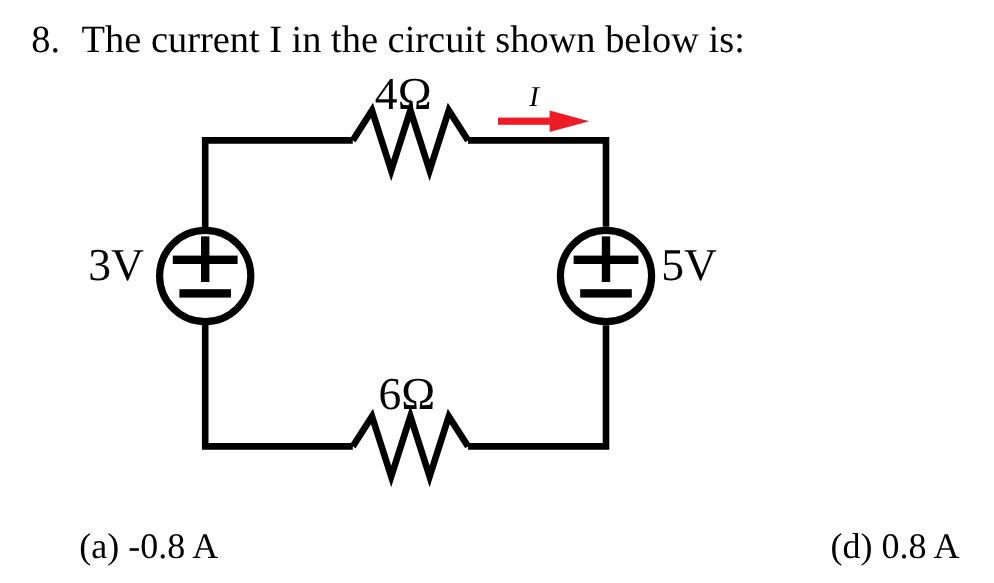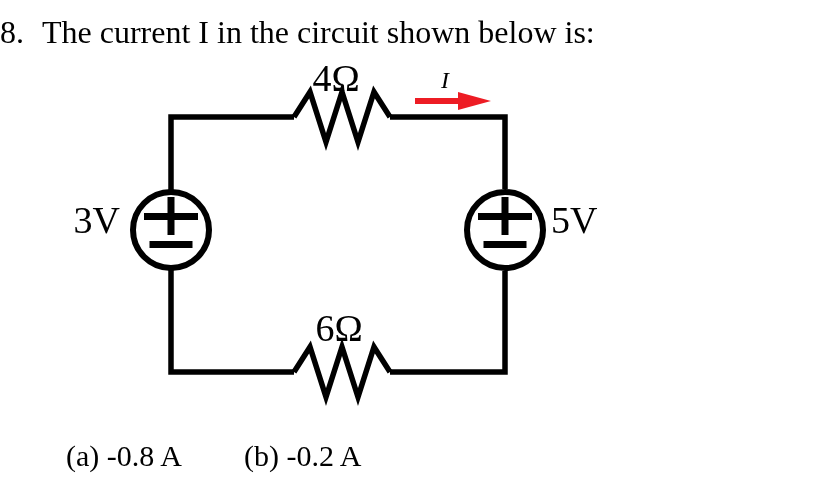--- a/index.html
+++ b/index.html
@@ -4,21 +4,21 @@
 <style>
   html,body{margin:0;padding:0}
   body{
     width:828px;height:486px;
     background:#ffffff;color:#000;
     font-family:"Liberation Serif", serif;
     overflow:hidden;position:relative;
   }
   .page{position:absolute;inset:0}
   .title{
-    position:absolute;left:0;top:14px;
+    position:absolute;left:26px;top:14px;
     font-size:32px;line-height:1.15;white-space:nowrap;
   }
   .title .qnum{display:inline-block}
   .title .qtext{display:inline-block;margin-left:18px}
   .circuit-svg{position:absolute;left:0;top:0;display:block}
   .option{
     position:absolute;top:439px;font-size:30px;white-space:nowrap;
   }
   .opt-a{left:66px}
   .opt-b{left:244px}
@@ -65,15 +65,15 @@
     </g>
 
     <text x="336" y="91" font-size="38" text-anchor="middle" fill="#000" stroke="none">4Ω</text>
     <text x="445" y="88" font-size="24" font-style="italic" text-anchor="middle" fill="#000" stroke="none">I</text>
     <text x="339" y="341" font-size="38" text-anchor="middle" fill="#000" stroke="none">6Ω</text>
     <text x="120" y="233" font-size="38" text-anchor="end" fill="#000" stroke="none">3V</text>
     <text x="551" y="233" font-size="38" text-anchor="start" fill="#000" stroke="none">5V</text>
   </svg>
 
   <div class="option opt-a">(a) -0.8 A</div>
-  <div class="option opt-b">(b) -0.2 A</div>
+  <div class="option opt-d">(d) 0.8 A</div>
 
 </div>
 
 </body></html>

